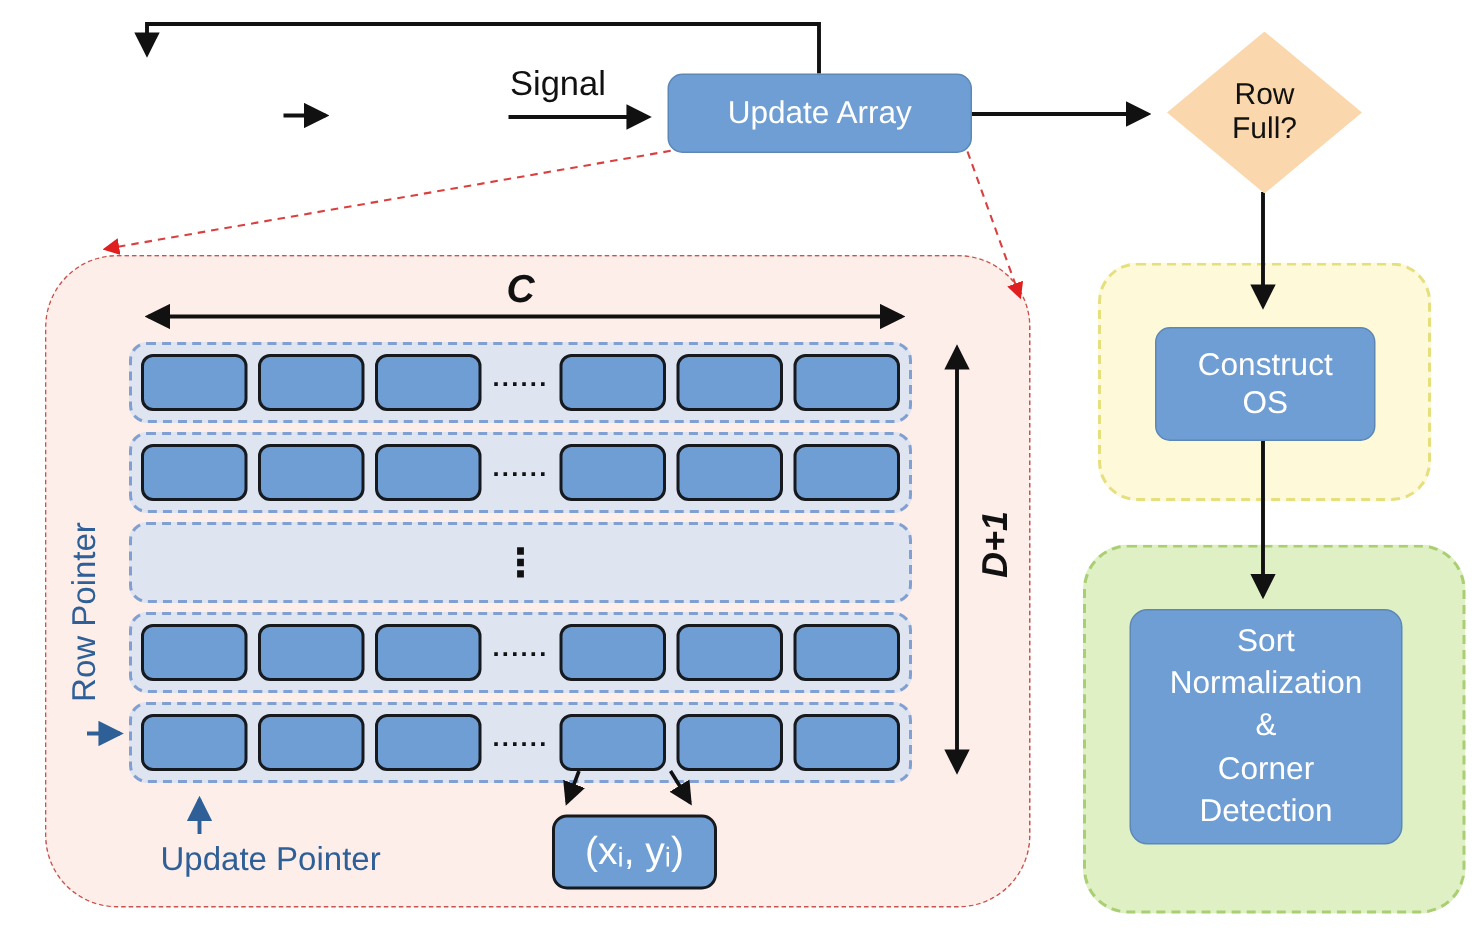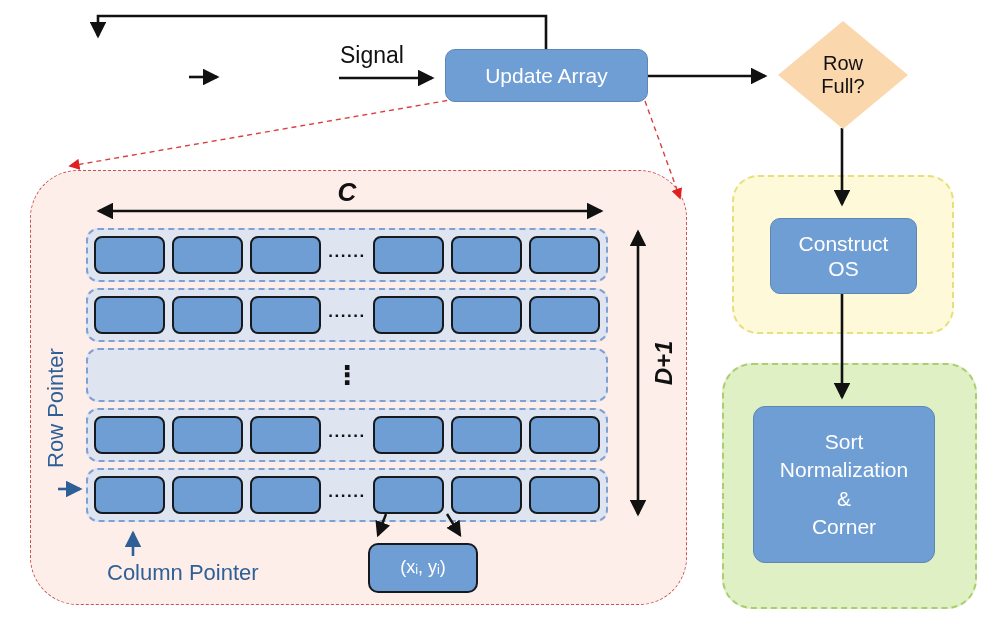--- a/index.html
+++ b/index.html
@@ -162,35 +162,36 @@
     <div class="cell"></div>
     <span class="dots">......</span>
     <div class="cell"></div>
     <div class="cell"></div>
     <div class="cell"></div>
   </div>
 
   <div class="abs zi3 rot bluetext" style="left:-14px;top:395px;width:140px;height:26px;text-align:center;font-size:22px;">Row Pointer</div>
   <div class="abs zi3 rot biglabel" style="left:624px;top:349px;width:80px;height:28px;text-align:center;font-size:24px;">D+1</div>
 
-  <div class="abs zi3 bluetext" style="left:107px;top:560px;width:190px;font-size:22px;">Column Pointer</div>
+  <div class="abs zi3 bluetext" style="left:107px;top:560px;width:190px;font-size:22px;">Update Pointer</div>
 
-  <div class="bluebox zi7" style="left:368px;top:543px;width:106px;height:46px;border:2px solid #16191d;font-size:18px;">
+  <div class="bluebox zi7" style="left:368px;top:543px;width:106px;height:46px;border:2px solid #16191d;font-size:26px;">
     <div>(xᵢ, yᵢ)</div>
   </div>
 
   <div class="panel-letter" style="left:597px;top:560px;">(a)</div>
 
   <div class="bluebox zi7 nodelabel" style="left:770px;top:218px;width:145px;height:74px;">
     <div>Construct</div>
     <div>OS</div>
   </div>
   <div class="panel-letter" style="left:905px;top:293px;">(b)</div>
 
   <div class="bluebox zi7" style="left:753px;top:406px;width:180px;height:155px;border-radius:12px;font-size:21px;line-height:1.35;">
     <div>Sort</div>
     <div>Normalization</div>
     <div>&amp;</div>
     <div>Corner</div>
+    <div>Detection</div>
   </div>
   <div class="panel-letter" style="left:912px;top:566px;">(c)</div>
 
 </div>
 
 </body></html>

